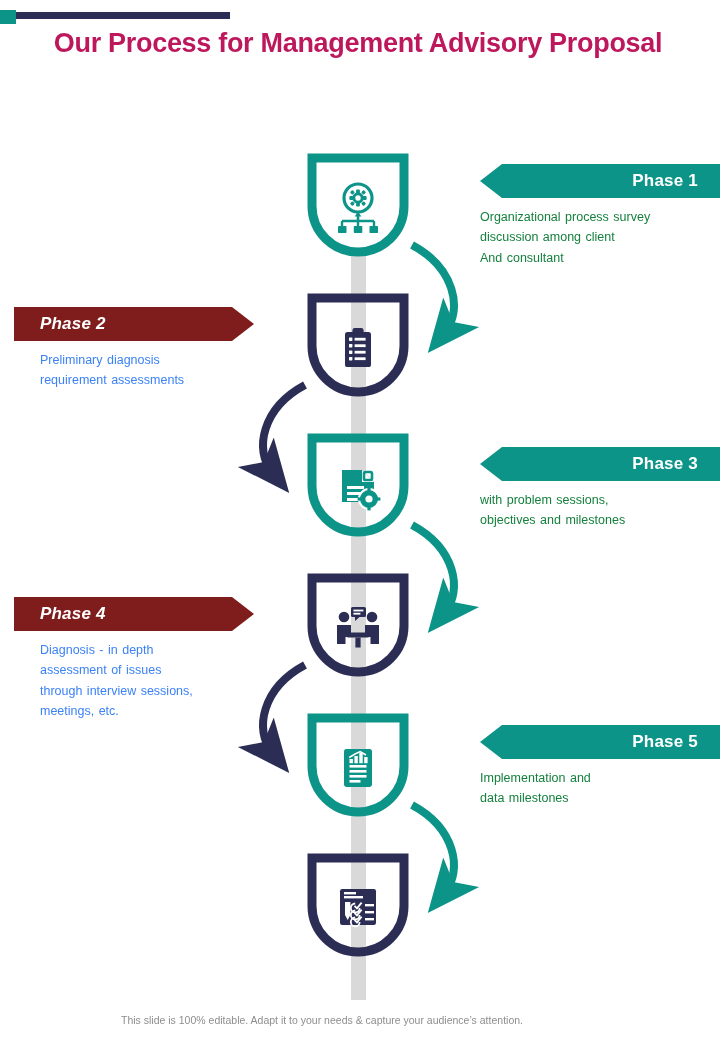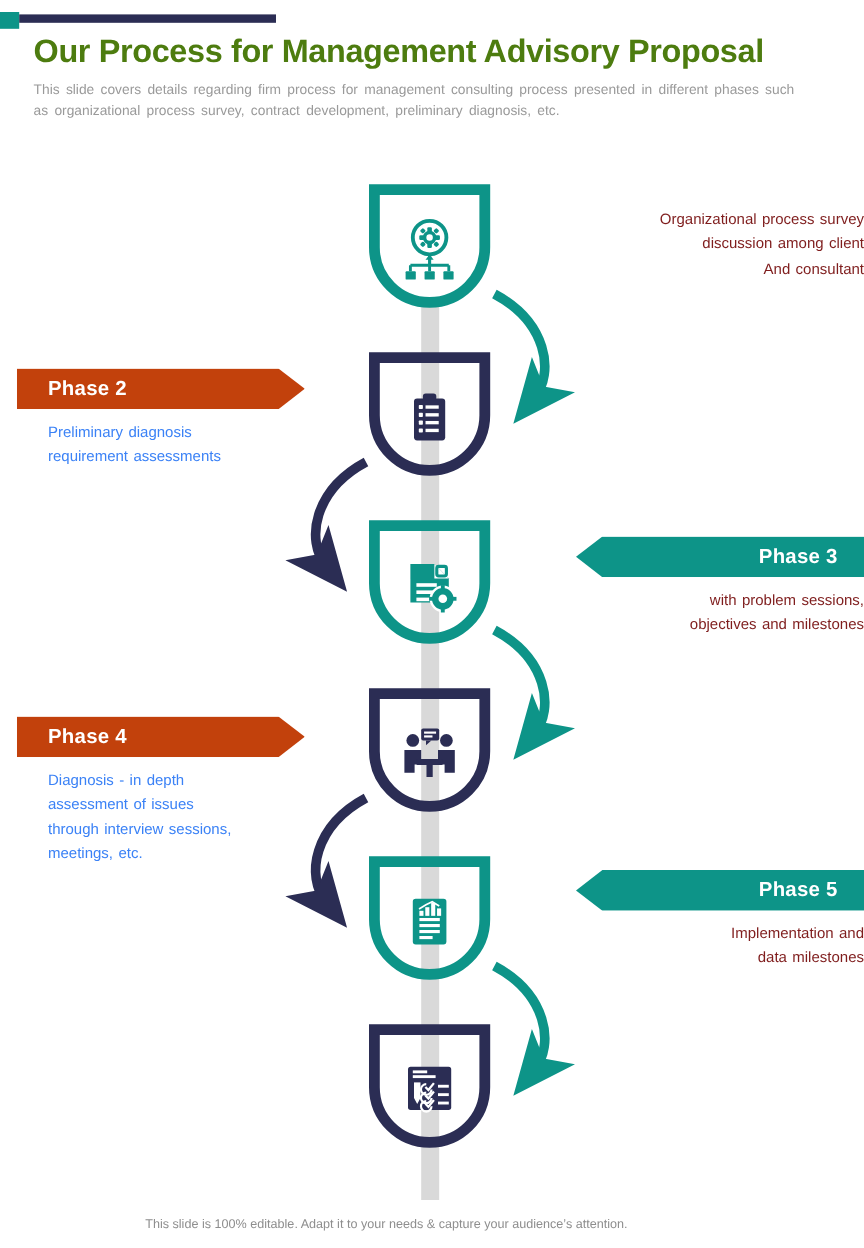--- a/index.html
+++ b/index.html
@@ -11,22 +11,22 @@
     position:relative;
   }
   
   .top-accent{position:absolute;top:10px;left:0;width:240px;height:10px;}
   .top-accent .sq{position:absolute;left:0;top:0;width:16px;height:14px;background:#0d9488;}
   .top-accent .bar{position:absolute;left:16px;top:2px;width:214px;height:7px;background:#2b2d54;}
 
   
   .header{position:absolute;top:28px;left:28px;width:660px;}
   .title{
-    font-size:27px;font-weight:bold;color:#4d7c0f;letter-spacing:-0.3px;
-    margin:0 0 7px 0;line-height:1.15;
+    font-size:27px;font-weight:bold;color:#be185d;letter-spacing:-0.3px;
+    margin:0 0 7px 0;line-height:1.15;text-align:center;
   }
   .subtitle{
     font-size:11.5px;color:#9a9a9a;line-height:1.6;margin:0;
     word-spacing:2px;max-width:640px;
   }
 
   
   .stage{position:absolute;top:150px;left:0;width:720px;height:850px;}
   .svg-layer{position:absolute;top:0;left:0;width:720px;height:850px;}
 
@@ -40,29 +40,29 @@
     position:relative;z-index:2;white-space:nowrap;
   }
   
   .banner.right{width:240px;}
   .banner.right .ribbon{
     background:#0d9488;
     clip-path:polygon(22px 0,240px 0,240px 34px,22px 34px,0 17px);
     justify-content:flex-end;padding-right:22px;
   }
   .banner.right .desc{
-    margin-top:9px;text-align:right;padding-right:0px;
-    font-size:12.5px;color:#7f1d1d;line-height:1.62;word-spacing:1px;
+    margin-top:9px;padding-right:0px;
+    font-size:12.5px;color:#15803d;line-height:1.62;word-spacing:1px;
   }
   
   .banner.left{width:240px;}
   .banner.left .ribbon{
-    background:#c2410c;
+    background:#7f1d1d;
     clip-path:polygon(0 0,218px 0,240px 17px,218px 34px,0 34px);
-    justify-content:flex-start;padding-left:26px;
+    justify-content:flex-start;padding-left:26px;font-style:italic;
   }
   .banner.left .desc{
     margin-top:9px;text-align:left;padding-left:26px;
     font-size:12.5px;color:#3b82f6;line-height:1.62;word-spacing:1px;
   }
 
   
   .footer{
     position:absolute;bottom:14px;left:0;width:644px;text-align:center;
     font-size:10.5px;color:#8e8e8e;
@@ -71,21 +71,20 @@
 </head>
 <body>
 
 <div class="top-accent">
   <div class="sq"></div>
   <div class="bar"></div>
 </div>
 
 <div class="header">
   <h1 class="title">Our Process for Management Advisory Proposal</h1>
-  <p class="subtitle">This slide covers details regarding firm process for management consulting process presented in different phases such as organizational process survey, contract development, preliminary diagnosis, etc.</p>
 </div>
 
 <div class="stage">
 
   <svg class="svg-layer" viewBox="0 0 720 850">
     <defs>
 
       <path id="shieldPath" d="M0,0 L92,0 L92,48 A46,46 0 0 1 0,48 Z"></path>
       <marker id="arrowTeal" markerWidth="7" markerHeight="7" refX="3.2" refY="3.3" orient="auto">
         <path d="M0,0.4 L6.6,3.3 L0,6.2 L1.6,3.3 Z" fill="#0d9488"></path>
@@ -238,20 +237,23 @@
           <path d="M-3.5,11.8 L-1,14.4 L3.6,8.6" fill="none" stroke="#ffffff" stroke-width="1.9"></path>
           <rect x="7" y="-4" width="9" height="2.4"></rect>
           <rect x="7" y="3" width="9" height="2.4"></rect>
           <rect x="7" y="10" width="9" height="2.4"></rect>
         </g>
       </g>
     </g>
   </svg>
 
   <div class="banner right" style="left:480px;top:14px;">
+    <div class="ribbon">
+      <span class="lbl">Phase 1</span>
+    </div>
     <div class="desc">
       <div>Organizational process survey</div>
       <div>discussion among client</div>
       <div>And consultant</div>
     </div>
   </div>
 
   <div class="banner left" style="left:14px;top:157px;">
     <div class="ribbon">
       <span class="lbl">Phase 2</span>

